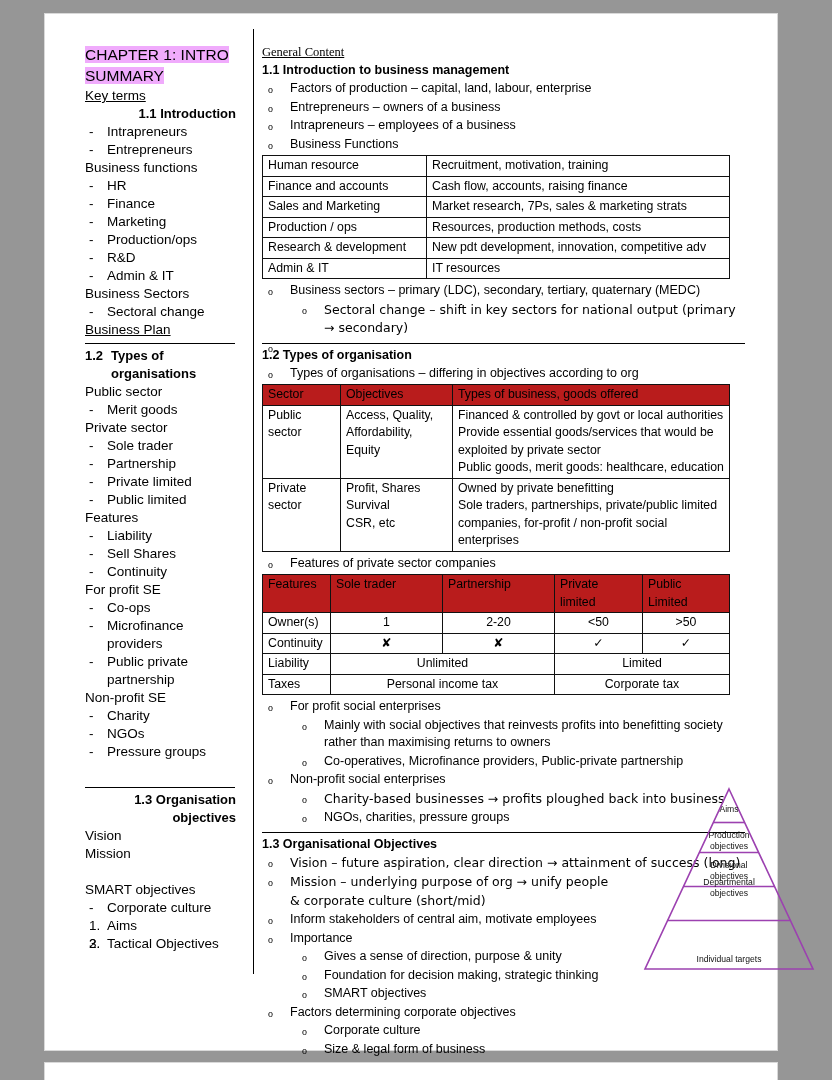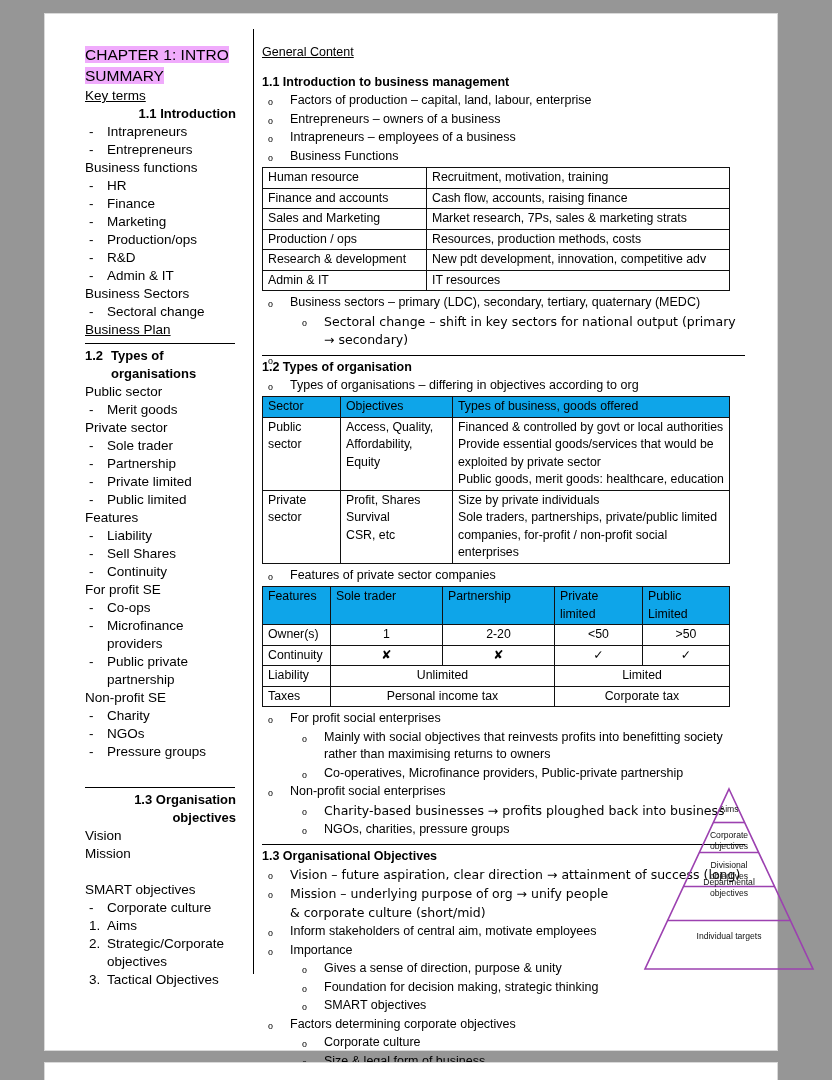--- a/index.html
+++ b/index.html
@@ -107,21 +107,22 @@
   .main {
     flex: 1 1 auto;
     padding-left: 16px;
     box-sizing: border-box;
     color: #000;
   }
   .gen-title {
     font-size: 12.5px;
     line-height: 17px;
     text-decoration: underline;
-    margin-bottom: 13px;
+    margin-bottom: 1px;
+    font-family: Liberation Serif, serif;
   }
   .sec-head {
     font-size: 12.5px;
     line-height: 17px;
     font-weight: bold;
     margin-bottom: 1px;
   }
   .main-rule {
     border: 0;
     border-top: 1.4px solid #000;
@@ -152,21 +153,21 @@
   }
   table.t td, table.t th {
     border: 1px solid #111;
     font-size: 12.3px;
     line-height: 17.5px;
     padding: 1px 5px;
     vertical-align: top;
     text-align: left;
     font-weight: normal;
   }
-  table.t th { background: #0ea5e9; }
+  table.t th { background: #b91c1c; }
   table.t td.c { text-align: center; }
   .glyph-x { font-size: 13px; font-family: "DejaVu Sans", sans-serif; }
   .glyph-v { font-size: 13px; font-family: "DejaVu Sans", sans-serif; }
 
   
   .pyramid {
     position: absolute;
     left: 598px;
     top: 771px;
     width: 172px;
@@ -245,21 +246,21 @@
       <div style="height:22px"></div>
       <hr class="side-rule">
 
       <div class="side-h-bold">1.3 Organisation objectives</div>
       <div class="side-h-plain">Vision</div>
       <div class="side-h-plain">Mission</div>
       <div class="side-spacer"></div>
       <div class="side-h-plain">SMART objectives</div>
       <div class="side-bullet"><span class="mk">-</span><span>Corporate culture</span></div>
       <div class="side-bullet"><span class="mk">1.</span><span>Aims</span></div>
-      <div class="side-bullet"><span class="mk">2.</span><span>Strategic/Corporate objectives</span></div>
+      <div class="side-bullet"><span class="mk">2.</span></div>
       <div class="side-bullet"><span class="mk">3.</span><span>Tactical Objectives</span></div>
     </div>
 
     <div class="main">
 
       <div class="gen-title">General Content</div>
       <div class="sec-head">1.1 Introduction to business management</div>
 
       <div class="li"><span class="mk">o</span><span>Factors of production – capital, land, labour, enterprise</span></div>
       <div class="li"><span class="mk">o</span><span>Entrepreneurs – owners of a business</span></div>
@@ -335,21 +336,21 @@
             </td>
           </tr>
           <tr>
             <td>Private sector</td>
             <td>
               <div>Profit, Shares</div>
               <div>Survival</div>
               <div>CSR, etc</div>
             </td>
             <td>
-              <div>Size by private individuals</div>
+              <div>Owned by private benefitting</div>
               <div>Sole traders, partnerships, private/public limited companies, for-profit / non-profit social enterprises</div>
             </td>
           </tr>
         </tbody>
       </table>
 
       <div class="li"><span class="mk">o</span><span>Features of private sector companies</span></div>
 
       <table class="t">
         <colgroup>
@@ -426,28 +427,28 @@
       <g fill="none" stroke="#9c41b0" stroke-width="1.6">
         <polygon points="86,4 170,184 2,184"></polygon>
         <line x1="70.3" y1="37.5" x2="101.7" y2="37.5"></line>
         <line x1="56.3" y1="67.5" x2="115.7" y2="67.5"></line>
         <line x1="40.4" y1="101.5" x2="131.6" y2="101.5"></line>
         <line x1="24.5" y1="135.5" x2="147.5" y2="135.5"></line>
       </g>
     </svg>
     <div class="pyr-label" style="top:19px;">Aims</div>
     <div class="pyr-label" style="top:45px;">
-      <div>Corporate</div>
+      <div>Production</div>
       <div>objectives</div>
     </div>
     <div class="pyr-label" style="top:75px;text-align:center;">
       <div>Divisional</div>
       <div>objectives</div>
     </div>
     <div class="pyr-label" style="top:92px;">
       <div>Departmental</div>
       <div>objectives</div>
     </div>
-    <div class="pyr-label" style="top:146px;">Individual targets</div>
+    <div class="pyr-label" style="top:169px;">Individual targets</div>
   </div>
 </div>
 
 <div class="page2"></div>
 
 </body></html>

